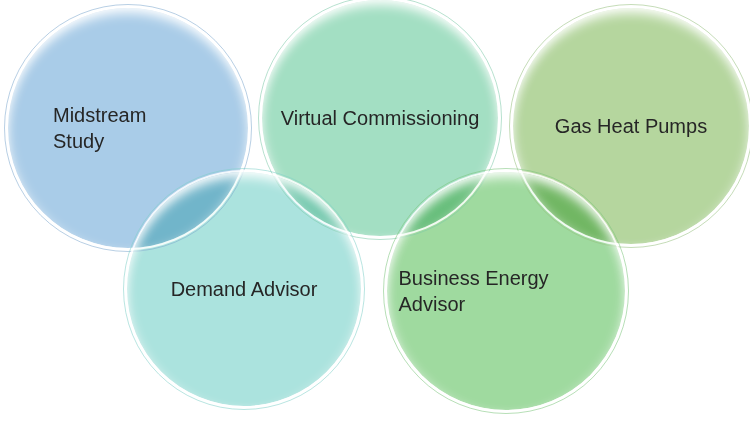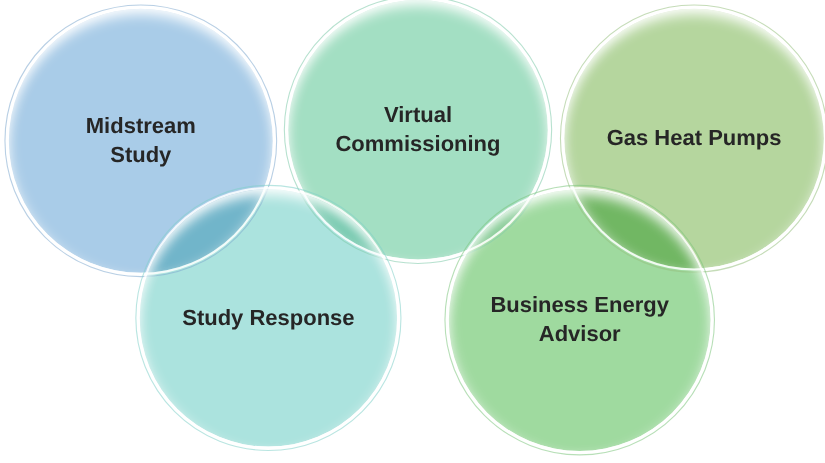--- a/index.html
+++ b/index.html
@@ -8,21 +8,21 @@
     width:750px;height:421px;
     background:#ffffff;
     overflow:hidden;
     font-family:"Liberation Sans", sans-serif;
   }
   
   .p1{left:8px;  top:8px;  width:240px;height:240px;}
   .p2{left:262px;top:0;  width:236px;height:236px;}
   .p3{left:513px;top:8px;  width:236px;height:236px;}
   .p4{left:127px;top:172px;width:234px;height:234px;}
-  .p5{left:408px;top:172px;width:238px;height:238px;}
+  .p5{left:387px;top:172px;width:238px;height:238px;}
 
   
   .fill{
     position:absolute;
     border-radius:50%;
     mix-blend-mode:multiply;
   }
   
   .circle{
     position:absolute;
@@ -41,25 +41,24 @@
   .rim::after{
     content:"";
     position:absolute;inset:-4px;border-radius:50%;
     border:1px solid var(--edge,#9bbcb8);
     opacity:.55;
   }
   
   .label{
     position:relative;
     z-index:2;
-    font-weight:700;
+    font-weight:400;
     font-size:20px;
     line-height:26px;
     color:#262626;
-    text-align:center;
   }
   .p1 .label{max-width:150px;}
   .p2 .label{max-width:210px;}
   .p3 .label{max-width:210px;}
   .p4 .label{max-width:175px;}
   .p5 .label{max-width:215px;}
 </style>
 </head>
 <body>
 
@@ -81,21 +80,21 @@
     <div class="label">Virtual Commissioning</div>
   </div>
 
   <div class="circle p3">
     <div class="rim" style="--edge: #96bf7d;"></div>
     <div class="label">Gas Heat Pumps</div>
   </div>
 
   <div class="circle p4">
     <div class="rim" style="--edge: #7fcfc9;"></div>
-    <div class="label">Study Response</div>
+    <div class="label">Demand Advisor</div>
   </div>
 
   <div class="circle p5">
     <div class="rim" style="--edge: #7cc47c;"></div>
     <div class="label">Business Energy Advisor</div>
   </div>
 
 </div>
 
 </body></html>

